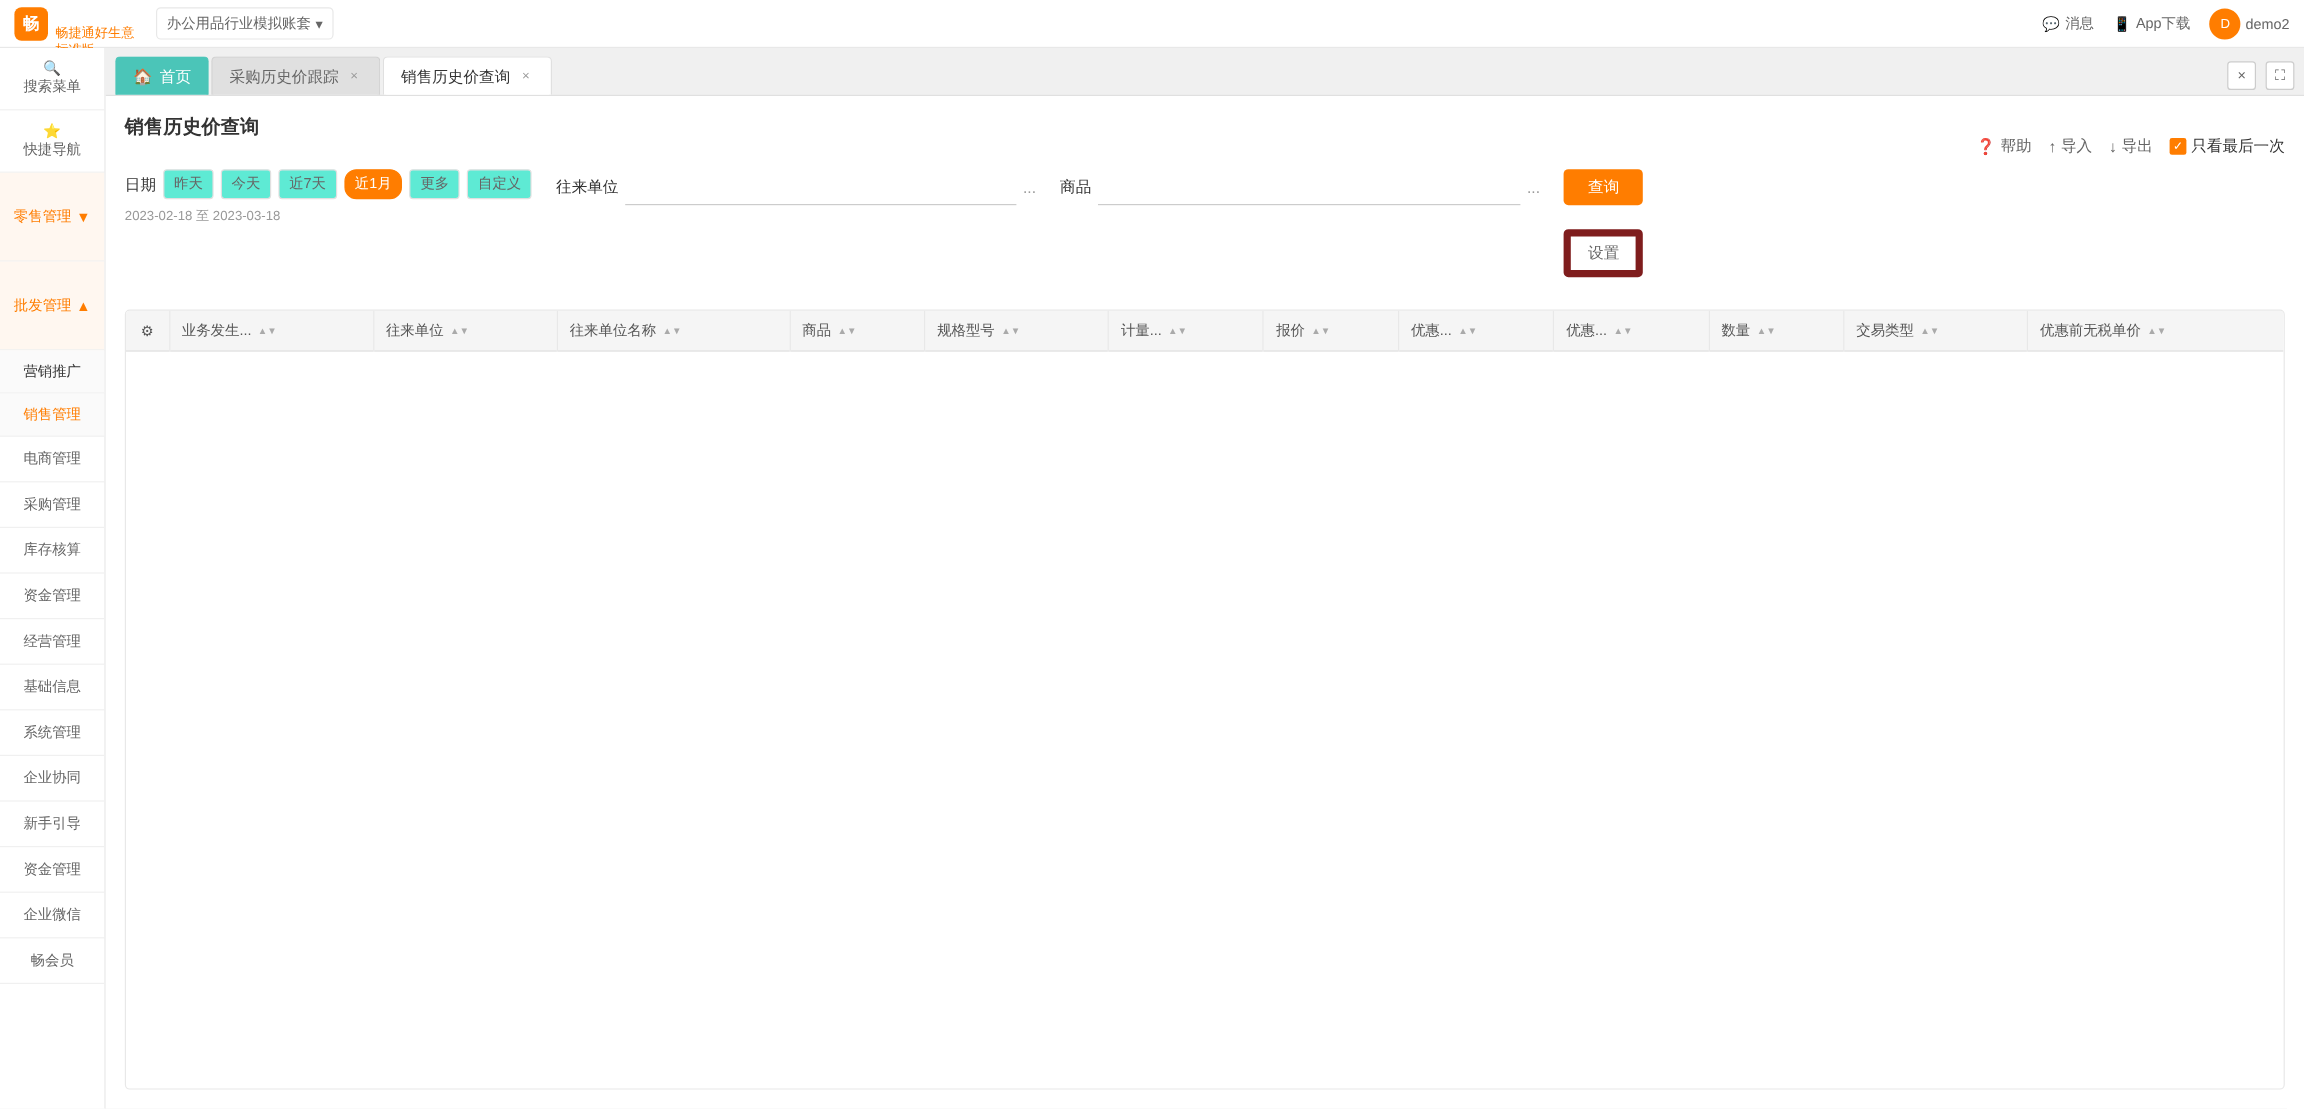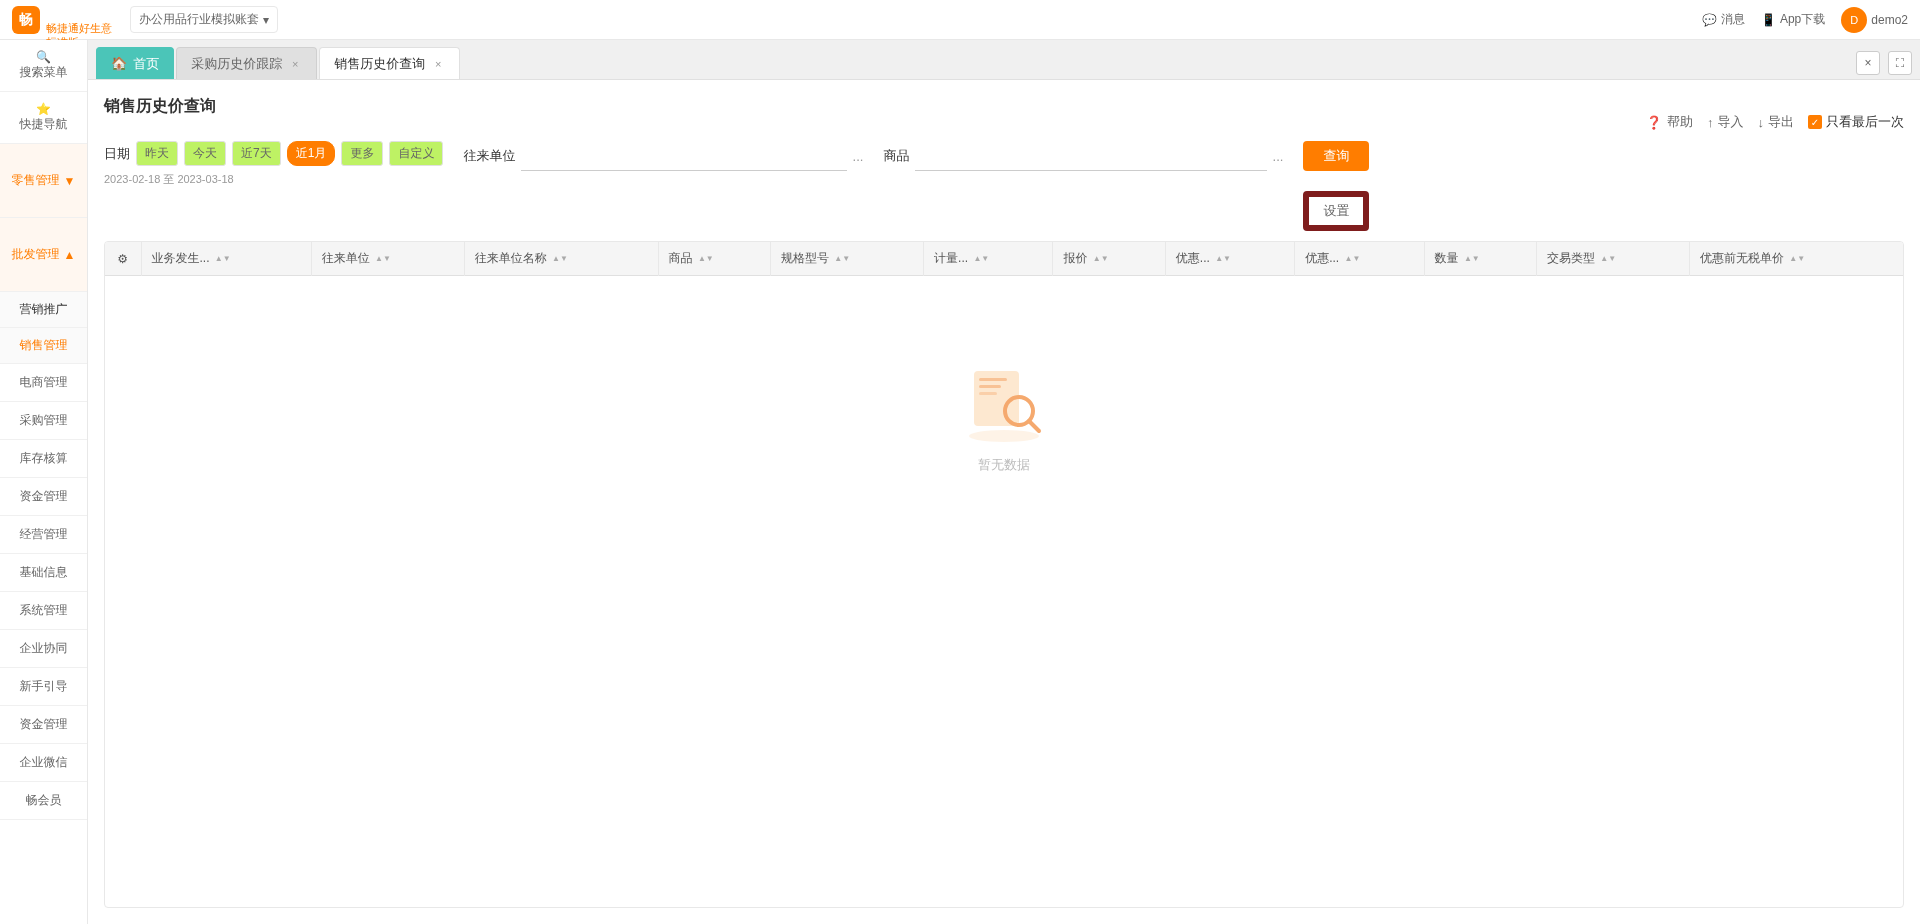--- a/index.html
+++ b/index.html
@@ -222,21 +222,21 @@
     .page-title {
       font-size: 16px;
       font-weight: bold;
       color: #333;
       margin-bottom: 14px;
     }
     .filter-btn {
       padding: 3px 8px;
       border: 1px solid #e0e0e0;
       border-radius: 3px;
-      background: #bef264;
+      background: #5eead4;
       cursor: pointer;
       font-size: 12px;
       color: #666;
     }
     .filter-btn.active {
       background: #ff7d00;
       color: white;
       border-color: #ff7d00;
       border-radius: 10px;
     }
@@ -515,21 +515,21 @@
             <span>↓</span>
             <span>导出</span>
           </div>
           <label class="checkbox-label">
             <div class="checkbox-checked">✓</div>
             <span>只看最后一次</span>
           </label>
         </div>
       </div>
 
-      <div style="display:flex; align-items:flex-start; gap:20px; margin-bottom:10px; flex-wrap: wrap;">
+      <div style="display:flex; align-items:flex-start; gap:20px; margin-bottom:27px; flex-wrap: wrap;">
 
         <div style="display:flex; flex-direction:column; gap:4px;">
           <div style="display:flex; align-items:center; gap:6px;">
             <span class="filter-input-label">日期</span>
             <button class="filter-btn">昨天</button>
             <button class="filter-btn">今天</button>
             <button class="filter-btn">近7天</button>
             <button class="filter-btn active">近1月</button>
             <button class="filter-btn">更多</button>
             <button class="filter-btn">自定义</button>
@@ -609,29 +609,16 @@
               <th>
                 <span>优惠前无税单价</span>
                 <span class="sort-arrows">▲▼</span>
               </th>
             </tr>
           </thead>
           <tbody id="table-body">
           </tbody>
         </table>
 
-        <div class="empty-state">
-          <svg class="empty-icon" viewBox="0 0 100 90">
-
-            <ellipse cx="50" cy="80" rx="35" ry="6" fill="#fde8d0" opacity="0.5"></ellipse>
-            <rect x="20" y="15" width="45" height="55" rx="4" fill="#fde8d0"></rect>
-            <rect x="25" y="22" width="28" height="3" rx="1.5" fill="#f5a96e" opacity="0.6"></rect>
-            <rect x="25" y="29" width="22" height="3" rx="1.5" fill="#f5a96e" opacity="0.6"></rect>
-            <rect x="25" y="36" width="18" height="3" rx="1.5" fill="#f5a96e" opacity="0.4"></rect>
-            <circle cx="65" cy="55" r="14" fill="none" stroke="#f5a96e" stroke-width="4"></circle>
-            <line x1="75" y1="65" x2="85" y2="75" stroke="#f5a96e" stroke-width="4" stroke-linecap="round"></line>
-          </svg>
-          <span>暂无数据</span>
-        </div>
       </div>
     </div>
   </div>
 </div>
 
 </body></html>

